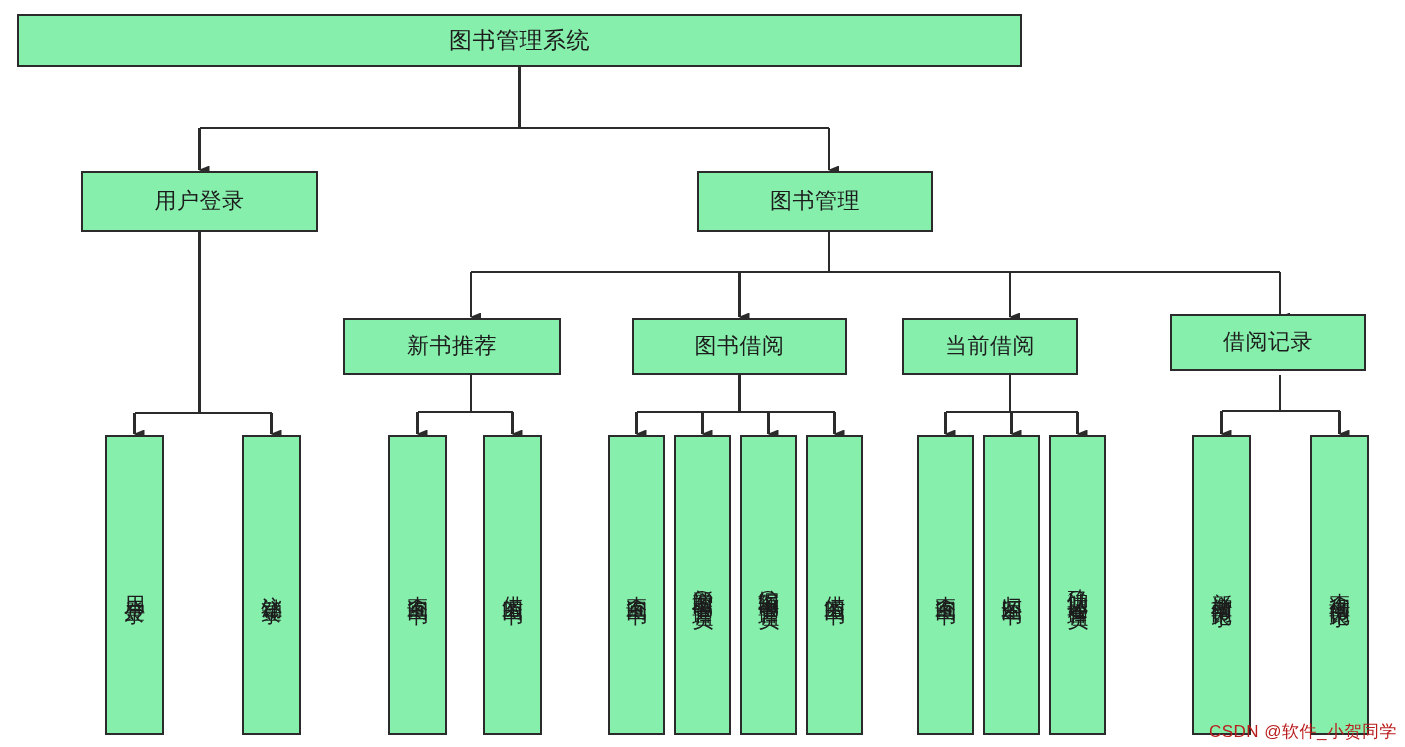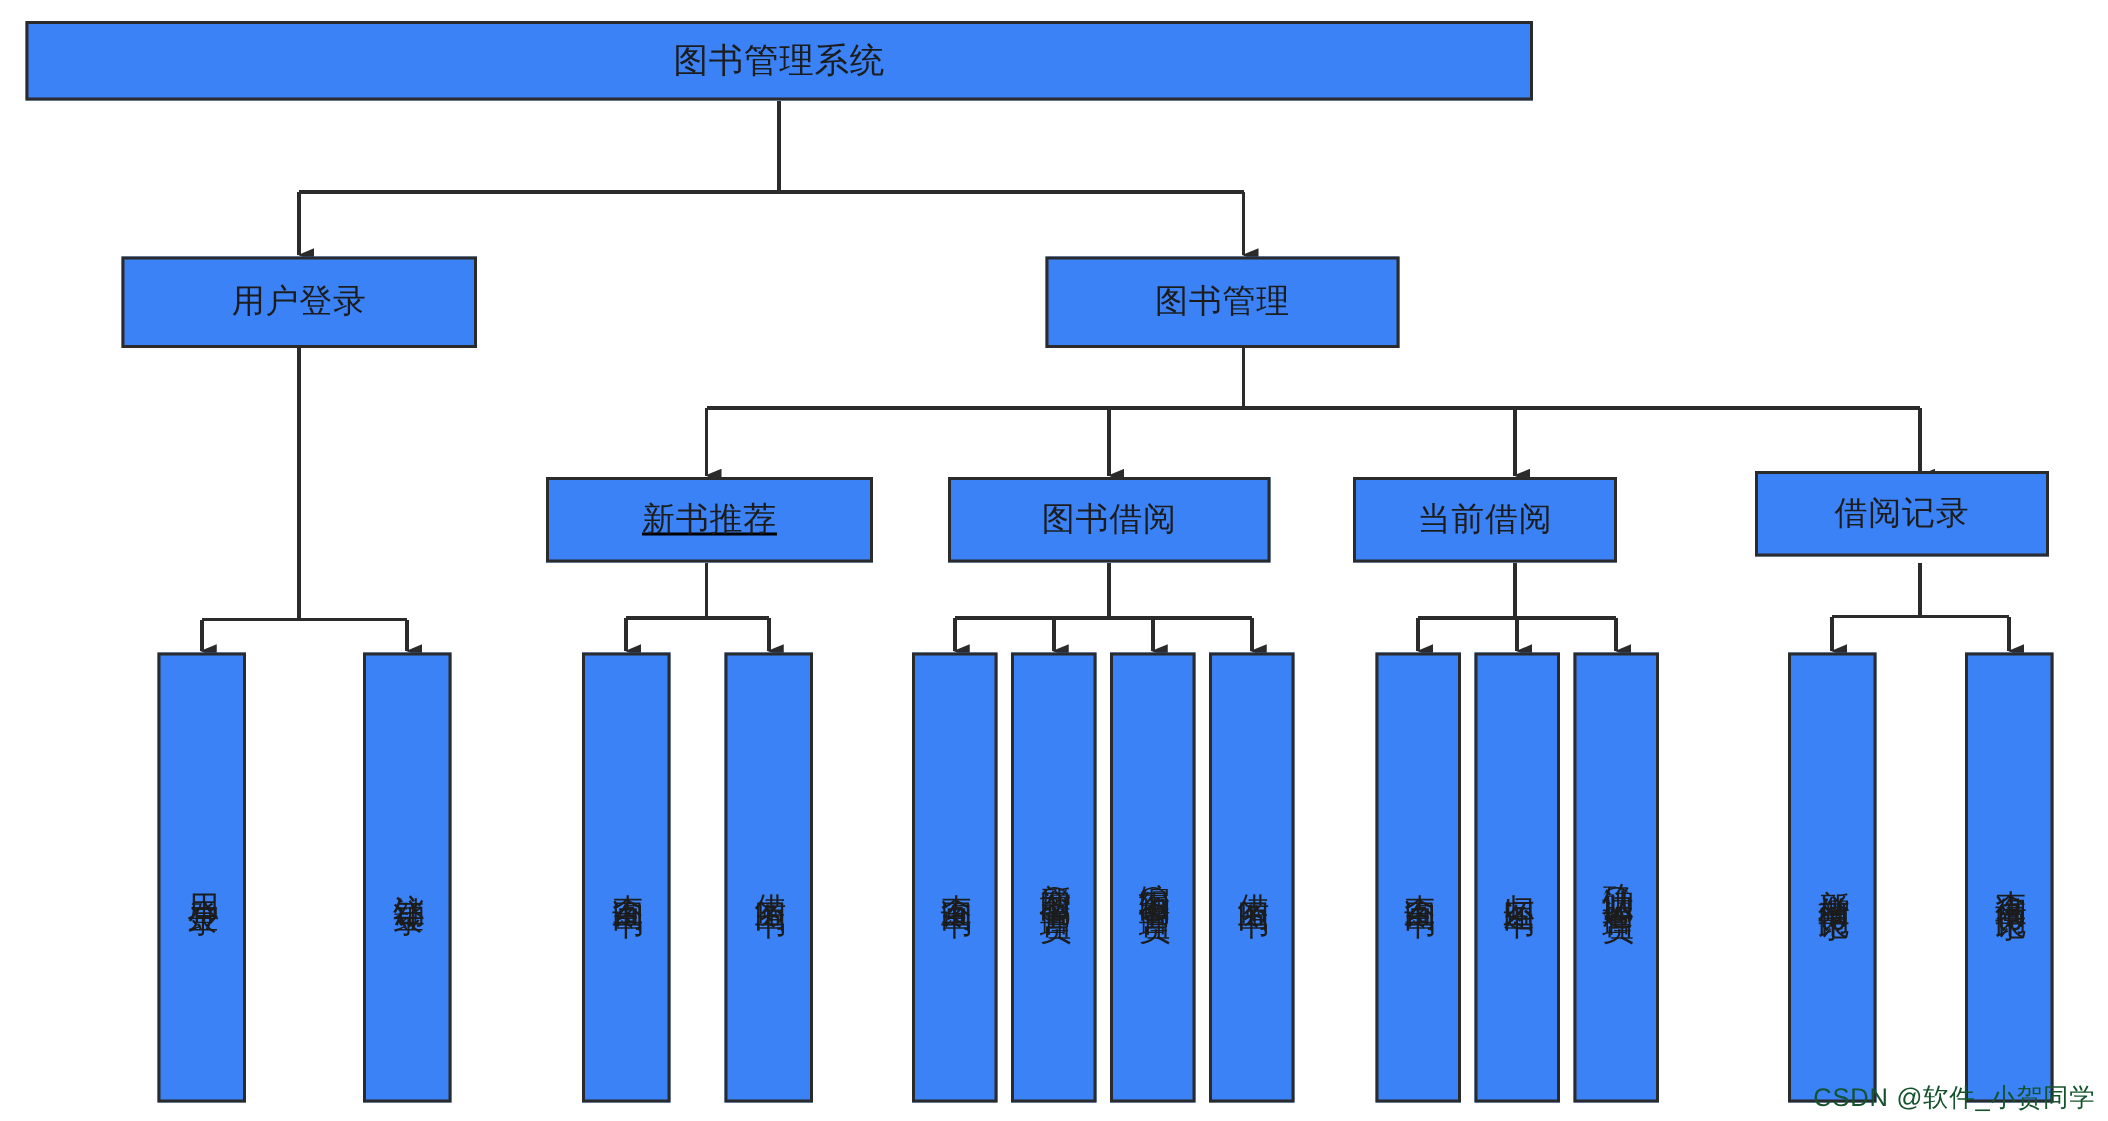--- a/index.html
+++ b/index.html
@@ -22,21 +22,21 @@
   svg#tree-svg {
     position: absolute;
     top: 0;
     left: 0;
     width: 1405px;
     height: 747px;
   }
   .node-box {
     position: absolute;
     box-sizing: border-box;
-    background: #3b82f6;
+    background: #86efac;
     border: 2px solid #2b2b2b;
     display: flex;
     align-items: center;
     justify-content: center;
     overflow: hidden;
   }
   .node-label {
     color: #1c1c1c;
     letter-spacing: 0.5px;
     white-space: nowrap;
@@ -59,21 +59,21 @@
     font-size: 21px;
     line-height: 1.35;
     letter-spacing: 3px;
     max-height: 100%;
   }
   .watermark {
     position: absolute;
     right: 8px;
     bottom: 4px;
     font-size: 17px;
-    color: #14532d;
+    color: #b91c1c;
     letter-spacing: 0.5px;
     white-space: nowrap;
     pointer-events: none;
   }
 </style>
 </head>
 <body>
 
 <div id="diagram-root">
 
@@ -123,21 +123,21 @@
   <div id="node-layer">
       <div class="node-box horizontal level-root" style="left: 17px; top: 14px; width: 1005px; height: 53px;">
         <span class="node-label">图书管理系统</span>
       </div>
       <div class="node-box horizontal" style="left: 81px; top: 171px; width: 237px; height: 61px;">
         <span class="node-label">用户登录</span>
       </div>
       <div class="node-box horizontal" style="left: 697px; top: 171px; width: 236px; height: 61px;">
         <span class="node-label">图书管理</span>
       </div>
-      <div class="node-box horizontal" style="left: 364px; top: 318px; width: 218px; height: 57px; text-decoration: underline;">
+      <div class="node-box horizontal" style="left: 343px; top: 318px; width: 218px; height: 57px;">
         <span class="node-label">新书推荐</span>
       </div>
       <div class="node-box horizontal" style="left: 632px; top: 318px; width: 215px; height: 57px;">
         <span class="node-label">图书借阅</span>
       </div>
       <div class="node-box horizontal" style="left: 902px; top: 318px; width: 176px; height: 57px;">
         <span class="node-label">当前借阅</span>
       </div>
       <div class="node-box horizontal" style="left: 1170px; top: 314px; width: 196px; height: 57px;">
         <span class="node-label">借阅记录</span>

